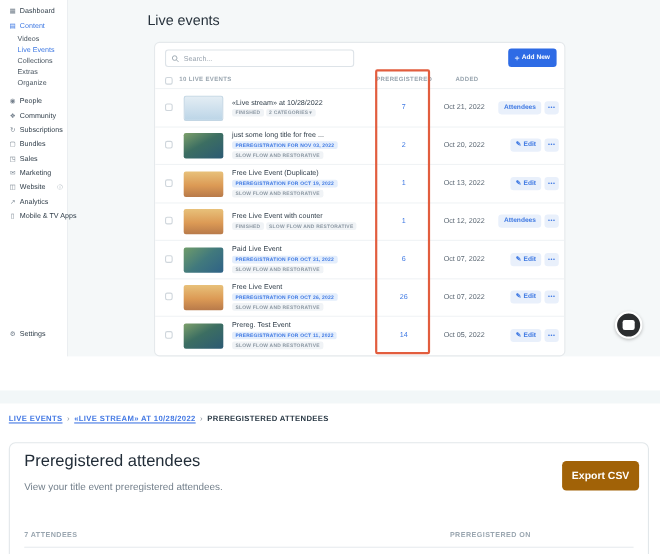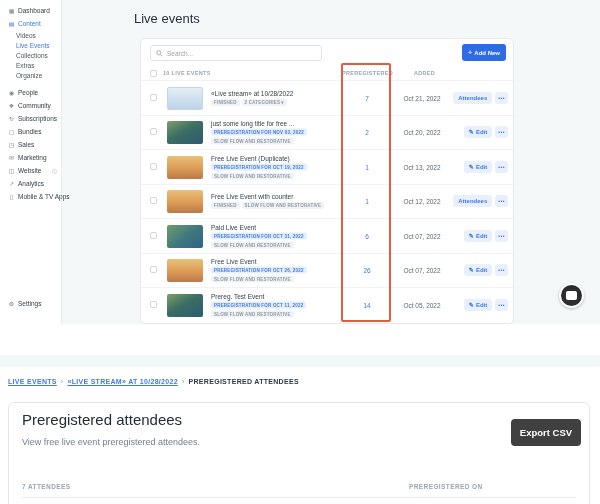--- a/index.html
+++ b/index.html
@@ -65,21 +65,21 @@
 
   
   .shot-bottom{position:absolute;left:0;top:367px;width:600px;height:137px;background:#fff;}
   .crumbs{position:absolute;left:8px;top:11px;font-size:7px;font-weight:700;letter-spacing:.3px;display:flex;gap:4px;align-items:center;white-space:nowrap;}
   .crumb-link{color:#4479e4;text-decoration:underline;cursor:pointer;}
   .crumb-current{color:#2b3a46;}
   .crumb-sep{color:#8a95a0;font-weight:400;}
   .bcard{position:absolute;left:8px;top:35px;width:582px;height:110px;background:#fff;border:1px solid #e2e7ea;border-radius:6px;}
   .bcard h2{position:absolute;left:13px;top:8px;margin:0;font-size:15px;font-weight:500;color:#222d38;}
   .bcard .sub{position:absolute;left:13px;top:34px;margin:0;font-size:9px;color:#74808c;}
-  .export{position:absolute;right:8px;top:16px;width:70px;height:27px;background:#404040;color:#fff;border:none;border-radius:4px;font-size:9.5px;font-weight:700;cursor:pointer;}
+  .export{position:absolute;right:8px;top:16px;width:70px;height:27px;background:#a16207;color:#fff;border:none;border-radius:4px;font-size:9.5px;font-weight:700;cursor:pointer;}
   .bhead{position:absolute;left:13px;right:13px;top:80px;font-size:6.5px;font-weight:700;letter-spacing:.4px;color:#9aa6b0;text-transform:uppercase;}
   .bhead .right{position:absolute;left:387px;top:0;}
   .bdivider{position:absolute;left:13px;right:13px;top:94px;height:1px;background:#e8ecef;}
 </style>
 </head>
 <body>
 
 <div id="canvas">
 
   <section class="shot-top">
@@ -333,21 +333,21 @@
     <nav class="crumbs">
         <span class="crumb-link">LIVE EVENTS</span>
         <span class="crumb-sep">›</span>
         <span class="crumb-link">«LIVE STREAM» AT 10/28/2022</span>
         <span class="crumb-sep">›</span>
         <span class="crumb-current">PREREGISTERED ATTENDEES</span>
       </nav>
 
     <div class="bcard">
       <h2>Preregistered attendees</h2>
-      <p class="sub">View free live event preregistered attendees.</p>
+      <p class="sub">View your title event preregistered attendees.</p>
       <button class="export">Export CSV</button>
       <div class="bhead">
         <span>7 ATTENDEES</span>
         <span class="right">PREREGISTERED ON</span>
       </div>
       <div class="bdivider"></div>
     </div>
   </section>
 </div>
 

